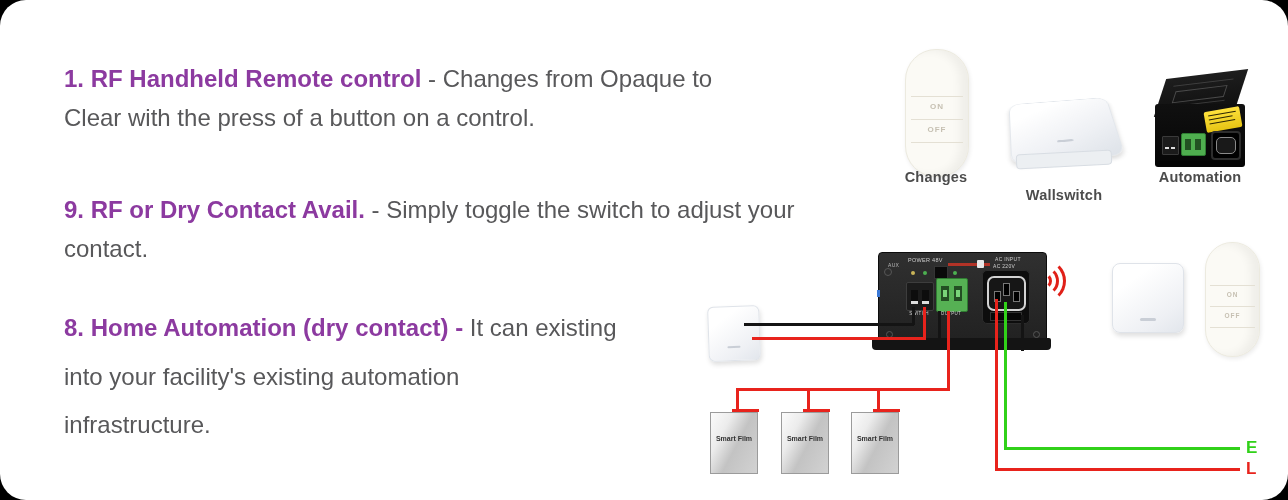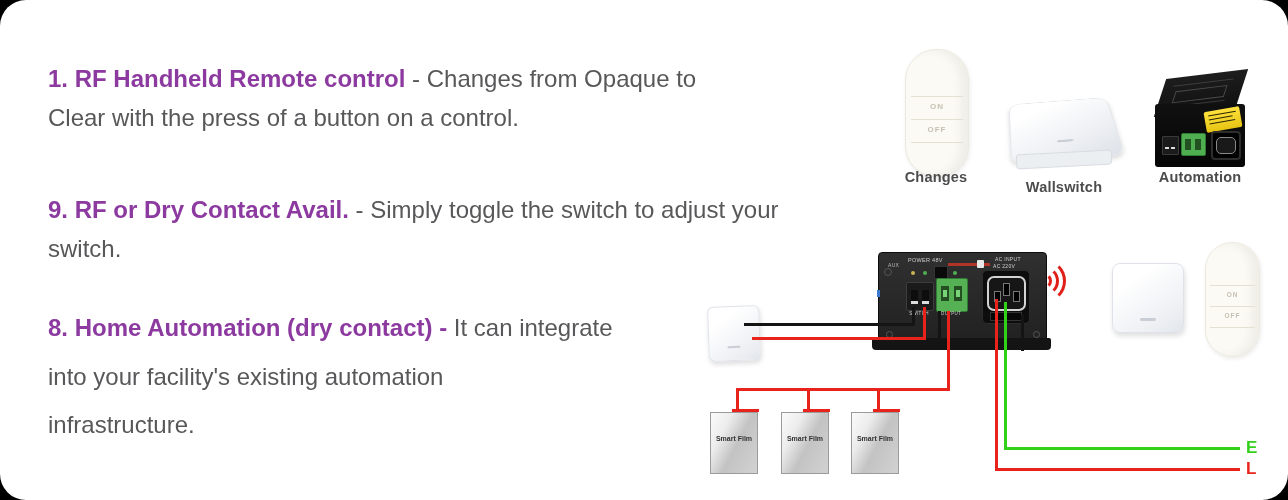--- a/index.html
+++ b/index.html
@@ -1,18 +1,18 @@
 <!DOCTYPE html>
 <html><head>
 <meta charset="utf-8">
 <style>
   html,body{margin:0;padding:0;background:#000;}
   .canvas{position:relative;width:1288px;height:500px;background:#fff;border-radius:26px;overflow:hidden;font-family:"Liberation Sans",sans-serif;}
   .abs{position:absolute;}
-  .tline{position:absolute;left:48px;white-space:nowrap;font-size:24px;line-height:30px;}
+  .tline{position:absolute;left:64px;white-space:nowrap;font-size:24px;line-height:30px;}
   .tpurple{color:#8C3AA0;font-weight:700;}
   .tgray{color:#58585A;font-weight:400;}
   .plabel{position:absolute;text-align:center;font-size:14.5px;font-weight:600;color:#4C4C4C;letter-spacing:.2px;}
   
   .remote{position:absolute;background:#fbfaf5;border:1px solid #eceadf;box-shadow:inset -8px 0 10px rgba(0,0,0,.05),1px 2px 4px rgba(0,0,0,.08);}
   .rline{position:absolute;left:8%;width:84%;height:1px;background:#e4e0d4;}
   .rbtn{position:absolute;left:0;width:100%;text-align:center;color:#c6c0b2;letter-spacing:1px;font-weight:700;}
   
   .wswitch{position:absolute;background:linear-gradient(145deg,#ffffff 25%,#eef0f4 75%,#e2e6ec 100%);border:1px solid #dfe3e9;box-shadow:1px 3px 5px rgba(0,0,0,.13);}
   .wdash{position:absolute;background:#c9ced6;border-radius:2px;}
@@ -38,45 +38,45 @@
 
 <div class="canvas">
 
   <div>
     <div class="tline" style="top:64px;"><span class="tpurple">1. RF Handheld Remote control</span><span class="tgray"> - Changes from Opaque to</span></div>
     <div class="tline" style="top:103px;"><span class="tgray">Clear with the press of a button on a control.</span></div>
   </div>
 
   <div>
     <div class="tline" style="top:195px;"><span class="tpurple">9. RF or Dry Contact Avail.</span><span class="tgray"> - Simply toggle the switch to adjust your</span></div>
-    <div class="tline" style="top:234px;"><span class="tgray">switch.</span></div>
+    <div class="tline" style="top:234px;"><span class="tgray">contact.</span></div>
   </div>
 
   <div>
-    <div class="tline" style="top:313px;"><span class="tpurple">8. Home Automation (dry contact) - </span><span class="tgray">It can integrate</span></div>
+    <div class="tline" style="top:313px;"><span class="tpurple">8. Home Automation (dry contact) - </span><span class="tgray">It can existing</span></div>
     <div class="tline" style="top:362px;"><span class="tgray">into your facility's existing automation</span></div>
     <div class="tline" style="top:410px;"><span class="tgray">infrastructure.</span></div>
   </div>
 
   <div class="remote" style="left:905px;top:49px;width:62px;height:126px;border-radius:31px;">
     <div class="rline" style="top:46px;"></div>
     <div class="rline" style="top:69px;"></div>
     <div class="rline" style="top:92px;"></div>
     <div class="rbtn" style="top:52px;font-size:8px;">ON</div>
     <div class="rbtn" style="top:75px;font-size:8px;">OFF</div>
   </div>
   <div class="plabel" style="left:896px;top:169px;width:80px;">Changes</div>
 
   <div class="abs" style="left:1004px;top:80px;width:116px;height:90px;">
     <div class="abs" style="left:6px;top:4px;width:104px;height:86px;background:linear-gradient(150deg,#ffffff 20%,#eef0f4 65%,#dde2e8 100%);border-radius:12px;border:1px solid #e3e7ec;transform:perspective(420px) rotateX(48deg) rotateZ(-7deg);box-shadow:0 4px 5px rgba(0,0,0,.14);">
       <div class="wdash" style="left:44px;top:60px;width:16px;height:3px;"></div>
     </div>
     <div class="abs" style="left:12px;top:72px;width:94px;height:13px;background:#eceff2;border:1px solid #d8dde3;border-radius:4px;transform:rotateZ(-3deg);"></div>
   </div>
-  <div class="plabel" style="left:1014px;top:179px;width:100px;">Wallswitch</div>
+  <div class="plabel" style="left:1014px;top:187px;width:100px;">Wallswitch</div>
 
   <div>
     <div class="t3-top">
       <div class="abs" style="left:10px;top:8px;width:60px;height:1px;background:#3f3f3f;"></div>
       <div class="abs" style="left:14px;top:14px;width:50px;height:10px;border:1px solid #4a4a4a;"></div>
       <div class="abs" style="left:12px;top:29px;width:56px;height:1px;background:#3a3a3a;"></div>
     </div>
     <div class="t3-front">
       <div class="abs" style="left:50px;top:5px;width:36px;height:21px;background:linear-gradient(#ffe23d,#e6c414);transform:rotate(-10deg);border-radius:2px;">
         <div class="abs" style="left:4px;top:4px;width:28px;height:1px;background:#2b2504;"></div>

